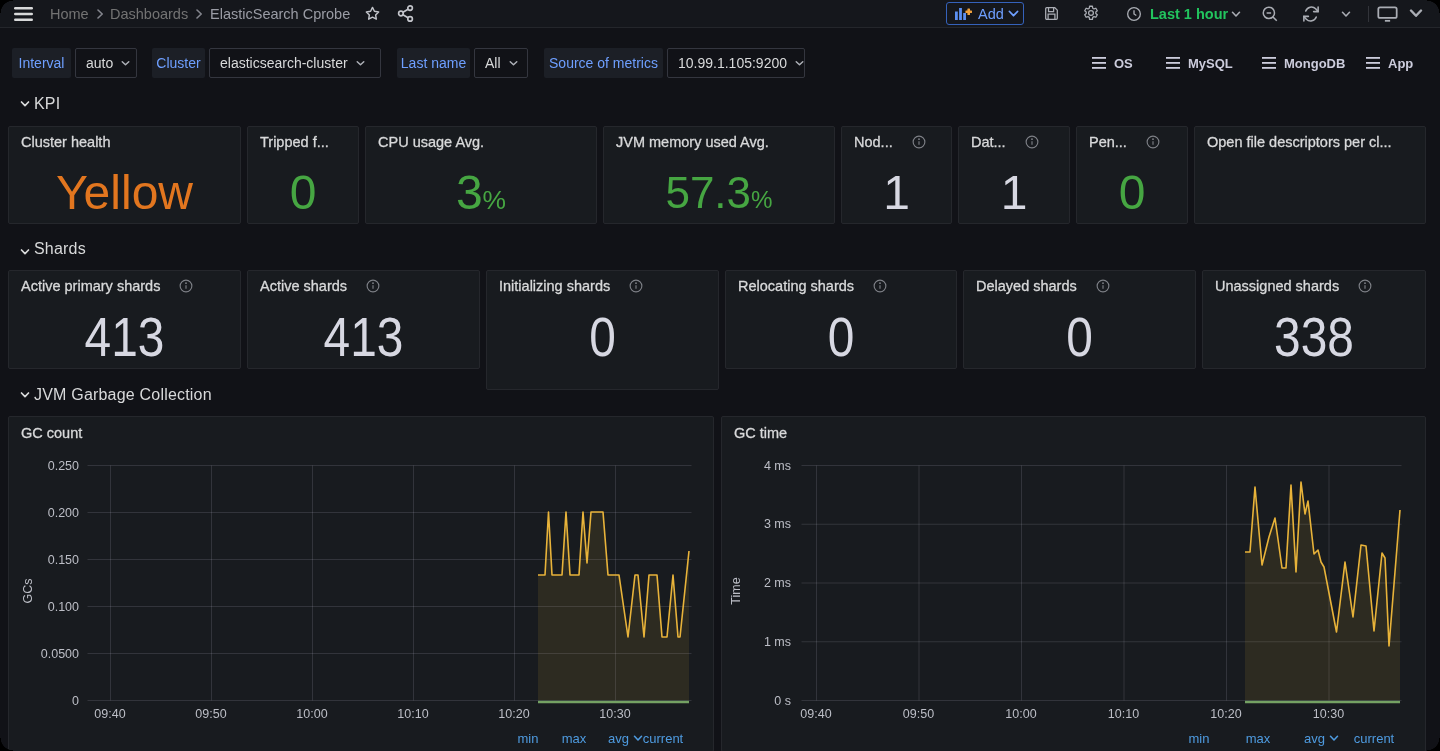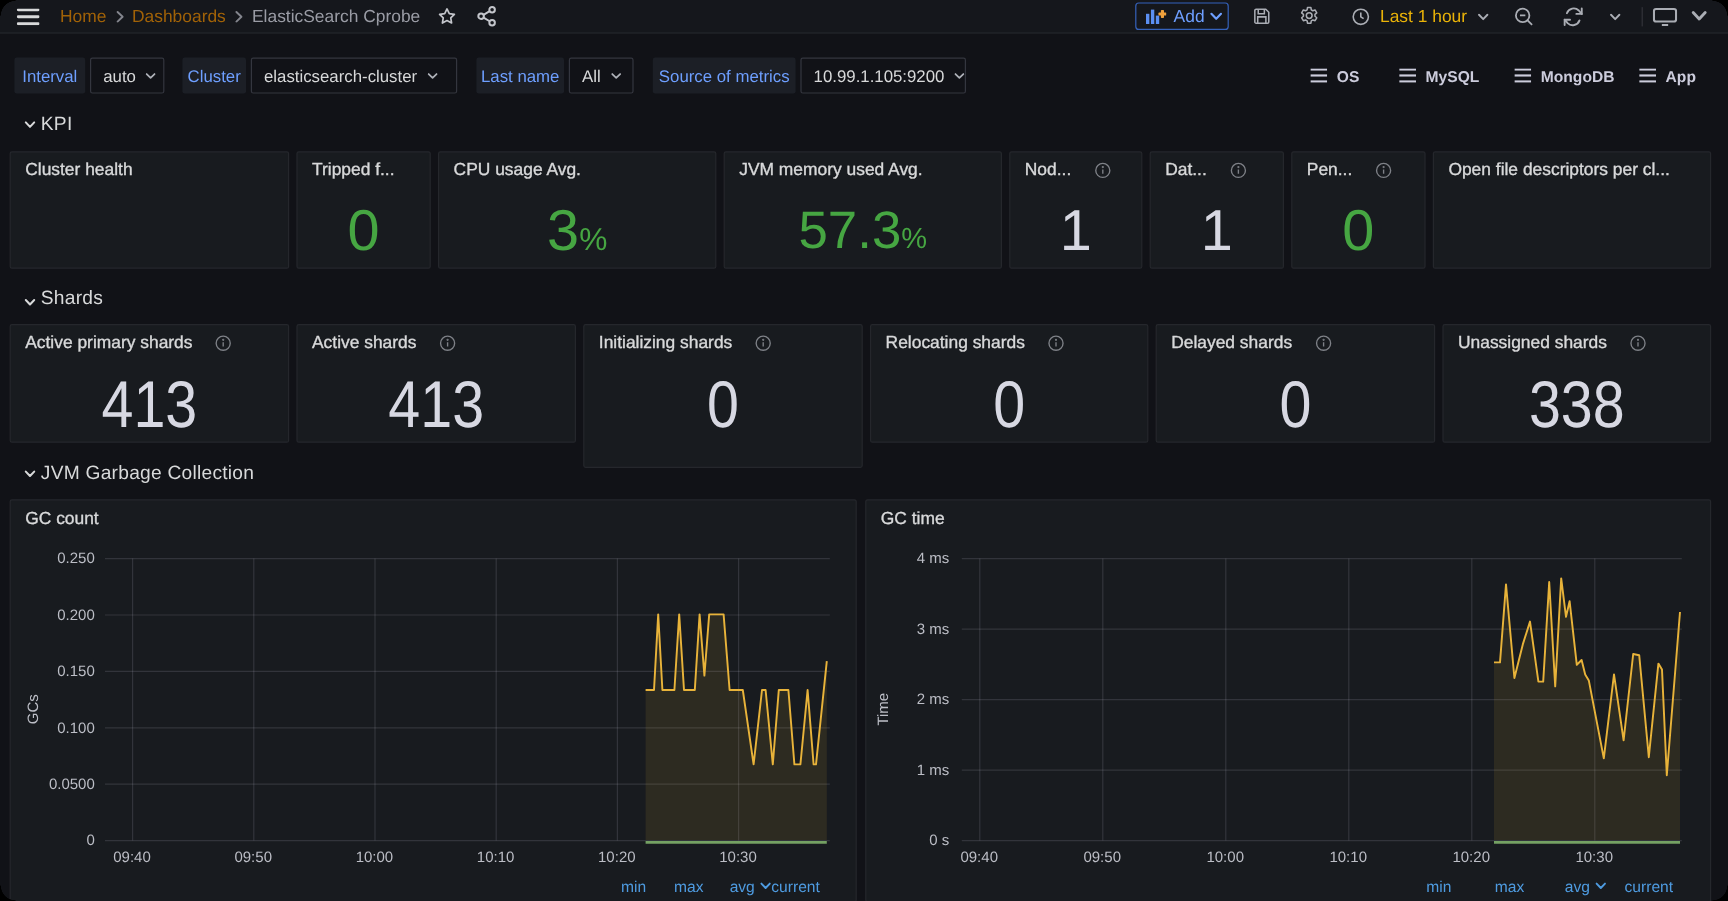--- a/index.html
+++ b/index.html
@@ -3,21 +3,21 @@
 <meta charset="utf-8">
 <style>
   * { margin:0; padding:0; box-sizing:border-box; }
   html,body { width:1440px; height:751px; overflow:hidden; background:#111217;
     font-family:"Liberation Sans", sans-serif; }
   .abs { position:absolute; }
   
   #topbar { position:absolute; left:0; top:0; width:1440px; height:28px;
     background:#15171c; border-bottom:1px solid #24262b; }
   .crumb { position:absolute; top:0; height:28px; line-height:28px; font-size:14.5px;
-    color:#a16207; font-weight:500; white-space:nowrap; }
+    color:#737373; font-weight:500; white-space:nowrap; }
   .crumb.dim { color:#9a9ca5; font-weight:400; }
   .icon { position:absolute; }
   
   .flabel { position:absolute; top:48px; height:30px; line-height:30px; text-align:center;
     background:#1c1f26; border-radius:2px; color:#6e9fff; font-size:14px; font-weight:500; }
   .fvalue { position:absolute; top:48px; height:30px; display:flex; align-items:center;
     border:1px solid #34363f; border-radius:2px; color:#d8d9da; font-size:14px;
     padding-left:10px; white-space:nowrap; }
   .qlink { position:absolute; top:48px; height:30px; display:flex; align-items:center;
     color:#ccccdc; font-size:13px; font-weight:700; }
@@ -96,21 +96,21 @@
       <path fill="none" stroke="#aaadb4" stroke-width="1.7" stroke-linejoin="round" d="M13.9 3l.4 2.6 1.7 1 2.5-.9 1.9 3.3-2 1.7v2l2 1.7-1.9 3.3-2.5-.9-1.7 1-.4 2.6h-3.8l-.4-2.6-1.7-1-2.5.9-1.9-3.3 2-1.7v-2l-2-1.7 1.9-3.3 2.5.9 1.7-1L10.1 3z"></path>
       <circle cx="12" cy="12" r="3.2" fill="none" stroke="#aaadb4" stroke-width="1.7"></circle>
     </svg>
 
   <svg class="icon" style="left:1126px;top:6px" width="16" height="16" viewBox="0 0 24 24">
       <g fill="none" stroke="#aaadb4" stroke-width="2">
         <circle cx="12" cy="12" r="9.5"></circle>
         <path d="M12 6.5V12l3.5 2.3"></path>
       </g>
     </svg>
-  <span class="crumb" style="left:1150px;color:#eab308;font-weight:400">Last 1 hour</span>
+  <span class="crumb" style="left:1150px;color:#22c55e;font-weight:700">Last 1 hour</span>
   <svg class="icon" style="left:1231px;top:11px" width="10" height="7" viewBox="0 0 11 8">
       <path d="M1.5 1.5 L5.5 5.7 L9.5 1.5" stroke="#aaadb4" stroke-width="1.8" fill="none" stroke-linecap="round" stroke-linejoin="round"></path>
     </svg>
 
   <svg class="icon" style="left:1261px;top:5px" width="18" height="18" viewBox="0 0 24 24">
       <g fill="none" stroke="#aaadb4" stroke-width="2">
         <circle cx="10.5" cy="10.5" r="7.5"></circle>
         <path d="M16 16l5 5M7.5 10.5h6"></path>
       </g>
     </svg>
@@ -184,20 +184,21 @@
       </svg>App</div>
 </div>
 <div class="sechead" style="left:19px;top:95px;display:flex;align-items:center">
   <svg width="12" height="12" viewBox="0 0 12 12">
       <path d="M2.5 4 L6 7.7 L9.5 4" stroke="#d8d9da" stroke-width="1.7" fill="none" stroke-linecap="round" stroke-linejoin="round"></path>
     </svg>KPI
 </div>
 <div id="kpi">
   <div class="panel" style="left:8px;top:126px;width:233px;height:98px">
     <div class="ptitle">Cluster health</div>
+    <div class="statval" style="top:36px;height:60px;line-height:60px;font-size:48px;color:#e2761f">Yellow</div>
   </div>
   <div class="panel" style="left:247px;top:126px;width:112px;height:98px">
     <div class="ptitle">Tripped f...</div>
     <div class="statval" style="top:36px;height:60px;line-height:60px;font-size:48px;color:#46a642">0</div>
   </div>
   <div class="panel" style="left:365px;top:126px;width:232px;height:98px">
     <div class="ptitle">CPU usage Avg.</div>
     <div class="statval" style="top:36px;height:60px;line-height:60px;font-size:48px;color:#46a642">3<span class="suf">%</span></div>
   </div>
   <div class="panel" style="left:603px;top:126px;width:232px;height:98px">

